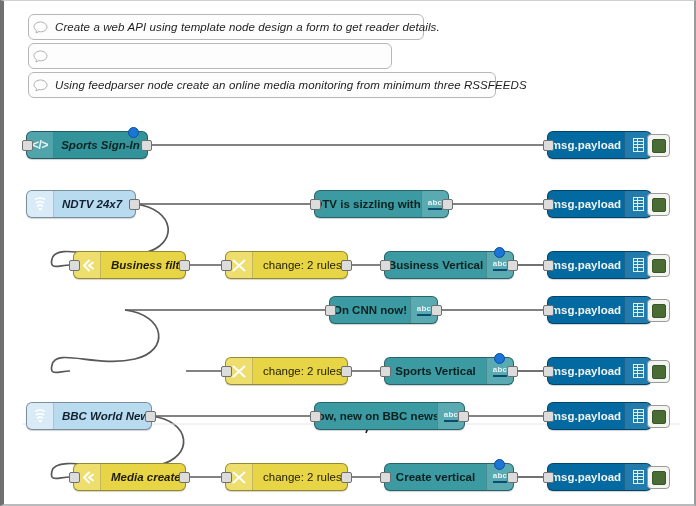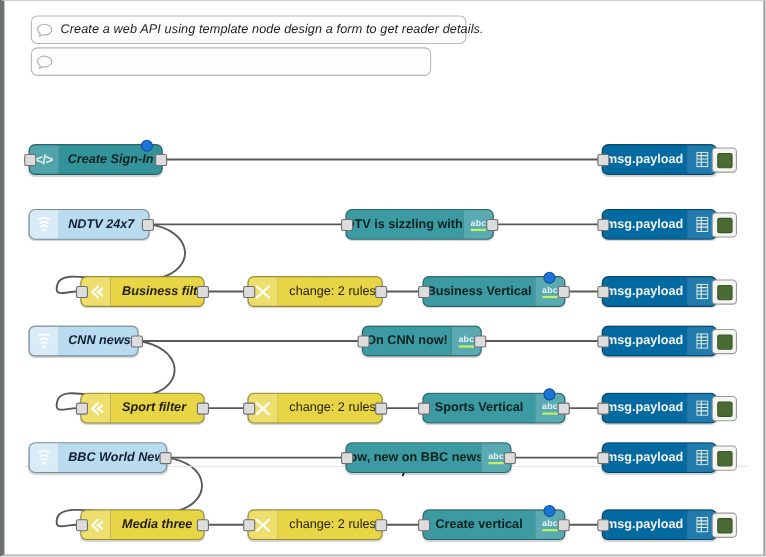--- a/index.html
+++ b/index.html
@@ -132,21 +132,21 @@
     z-index:3;
   }
   .dbg-toggle i{
     display:block;width:12px;height:12px;
     background:#4b6b35;border-radius:2px;
     border:1px solid #3a5528;
   }
   .abc{
     font-size:8px;font-weight:bold;color:#eaf4f8;
     letter-spacing:.2px;line-height:1;
-    border-bottom:2px solid #bef264;
+    border-bottom:2px solid #0c4a6e;
     padding-bottom:1px;
   }
   .codeg{font-size:12px;font-weight:bold;color:#e9f3f4;letter-spacing:-.5px;}
 </style>
 </head>
 <body>
 
 <div id="canvas">
 
   <svg id="wires">
@@ -197,27 +197,35 @@
   </div>
 
   <div class="comment" style="left:24px;top:42px;width:364px;">
     <span class="bubble">
       <svg width="15" height="13" viewBox="0 0 15 13">
           <path d="M7.5 1C3.9 1 1 3.1 1 5.7c0 1.5 1 2.9 2.5 3.8L3 12l2.9-1.4c.5.1 1 .2 1.6.2 3.6 0 6.5-2.1 6.5-4.7S11.1 1 7.5 1z" fill="none" stroke="#b0b1b3" stroke-width="1"></path>
         </svg>
     </span>
   </div>
 
+  <div class="comment" style="left:24px;top:71px;width:468px;">
+    <span class="bubble">
+      <svg width="15" height="13" viewBox="0 0 15 13">
+          <path d="M7.5 1C3.9 1 1 3.1 1 5.7c0 1.5 1 2.9 2.5 3.8L3 12l2.9-1.4c.5.1 1 .2 1.6.2 3.6 0 6.5-2.1 6.5-4.7S11.1 1 7.5 1z" fill="none" stroke="#b0b1b3" stroke-width="1"></path>
+        </svg>
+    </span>
+    <span class="ctext">Using feedparser node create an online media monitoring from minimum three RSSFEEDS</span>
+  </div>
 
   <div class="node n-template n-signin" style="left:22px;top:130px;width:122px;">
     <span class="port in"></span>
     <span class="iconbox left">
         <span class="codeg">&lt;/&gt;</span>
       </span>
-    <span class="label">Create Sign-In</span>
+    <span class="label">Sports Sign-In</span>
     <span class="status-dot"></span>
     <span class="port out"></span>
   </div>
 
   <div class="node n-feed" style="left:22px;top:189px;width:110px;">
     <span class="iconbox left">
       <svg width="13" height="14" viewBox="0 0 13 14">
           <path d="M1 2.5a10 10 0 0 1 10 0" stroke="#fff" stroke-width="1.6" fill="none"></path>
           <path d="M2 6a7.5 7.5 0 0 1 8 0" stroke="#fff" stroke-width="1.6" fill="none"></path>
           <path d="M3 9.3a5 5 0 0 1 6 0" stroke="#fff" stroke-width="1.6" fill="none"></path>
@@ -263,130 +271,107 @@
   <div class="node n-templateA" style="left:380px;top:250px;width:130px;">
     <span class="port in"></span>
     <span class="label">Business Vertical</span>
     <span class="iconbox right">
         <span class="abc">abc</span>
       </span>
     <span class="status-dot"></span>
     <span class="port out"></span>
   </div>
 
-  <div class="node n-feed" style="left:22px;top:295px;width:100px;">
+
+  <div class="node n-templateA" style="left:325px;top:295px;width:109px;">
+    <span class="port in"></span>
+    <span class="label">On CNN now!</span>
+    <span class="iconbox right">
+        <span class="abc">abc</span>
+      </span>
+    <span class="port out"></span>
+  </div>
+
+
+  <div class="node n-change" style="left:221px;top:356px;width:123px;">
+    <span class="port in"></span>
+    <span class="iconbox left">
+      <svg width="14" height="13" viewBox="0 0 14 13">
+          <path d="M1.5 1.5 12.5 11.5M12.5 1.5 1.5 11.5" stroke="#fff" stroke-width="2" fill="none" stroke-linecap="round"></path>
+        </svg>
+    </span>
+    <span class="label">change: 2 rules</span>
+    <span class="port out"></span>
+  </div>
+
+  <div class="node n-templateA" style="left:380px;top:356px;width:130px;">
+    <span class="port in"></span>
+    <span class="label">Sports Vertical</span>
+    <span class="iconbox right">
+        <span class="abc">abc</span>
+      </span>
+    <span class="status-dot"></span>
+    <span class="port out"></span>
+  </div>
+
+  <div class="node n-feed" style="left:22px;top:401px;width:126px;">
     <span class="iconbox left">
       <svg width="13" height="14" viewBox="0 0 13 14">
           <path d="M1 2.5a10 10 0 0 1 10 0" stroke="#fff" stroke-width="1.6" fill="none"></path>
           <path d="M2 6a7.5 7.5 0 0 1 8 0" stroke="#fff" stroke-width="1.6" fill="none"></path>
           <path d="M3 9.3a5 5 0 0 1 6 0" stroke="#fff" stroke-width="1.6" fill="none"></path>
           <rect x="4.8" y="11" width="3" height="2.2" fill="#fff"></rect>
         </svg>
     </span>
-    <span class="label">CNN news</span>
-    <span class="port out"></span>
-  </div>
-
-  <div class="node n-templateA" style="left:325px;top:295px;width:109px;">
-    <span class="port in"></span>
-    <span class="label">On CNN now!</span>
-    <span class="iconbox right">
-        <span class="abc">abc</span>
-      </span>
-    <span class="port out"></span>
-  </div>
-
-  <div class="node n-switch" style="left:69px;top:356px;width:113px;">
+    <span class="label">BBC World News</span>
+    <span class="port out"></span>
+  </div>
+
+  <div class="node n-templateA" style="left:310px;top:401px;width:151px;">
+    <span class="port in"></span>
+    <span class="label">Now, new on BBC news,</span>
+    <span class="iconbox right">
+        <span class="abc">abc</span>
+      </span>
+    <span class="port out"></span>
+  </div>
+
+  <div class="node n-switch" style="left:69px;top:462px;width:113px;">
     <span class="port in"></span>
     <span class="iconbox left">
       <svg width="14" height="13" viewBox="0 0 14 13">
           <path d="M9 1.5 4 6.5 9 11.5" stroke="#fff" stroke-width="2" fill="none" stroke-linecap="round"></path>
           <path d="M13 3.5 9 6.5 13 9.5" stroke="#fff" stroke-width="2" fill="none" stroke-linecap="round"></path>
         </svg>
     </span>
-    <span class="label">Sport filter</span>
-    <span class="port out"></span>
-  </div>
-
-  <div class="node n-change" style="left:221px;top:356px;width:123px;">
+    <span class="label">Media create</span>
+    <span class="port out"></span>
+  </div>
+
+  <div class="node n-change" style="left:221px;top:462px;width:123px;">
     <span class="port in"></span>
     <span class="iconbox left">
       <svg width="14" height="13" viewBox="0 0 14 13">
           <path d="M1.5 1.5 12.5 11.5M12.5 1.5 1.5 11.5" stroke="#fff" stroke-width="2" fill="none" stroke-linecap="round"></path>
         </svg>
     </span>
     <span class="label">change: 2 rules</span>
     <span class="port out"></span>
   </div>
 
-  <div class="node n-templateA" style="left:380px;top:356px;width:130px;">
-    <span class="port in"></span>
-    <span class="label">Sports Vertical</span>
+  <div class="node n-templateA" style="left:380px;top:462px;width:130px;">
+    <span class="port in"></span>
+    <span class="label">Create vertical</span>
     <span class="iconbox right">
         <span class="abc">abc</span>
       </span>
     <span class="status-dot"></span>
     <span class="port out"></span>
   </div>
 
-  <div class="node n-feed" style="left:22px;top:401px;width:126px;">
-    <span class="iconbox left">
-      <svg width="13" height="14" viewBox="0 0 13 14">
-          <path d="M1 2.5a10 10 0 0 1 10 0" stroke="#fff" stroke-width="1.6" fill="none"></path>
-          <path d="M2 6a7.5 7.5 0 0 1 8 0" stroke="#fff" stroke-width="1.6" fill="none"></path>
-          <path d="M3 9.3a5 5 0 0 1 6 0" stroke="#fff" stroke-width="1.6" fill="none"></path>
-          <rect x="4.8" y="11" width="3" height="2.2" fill="#fff"></rect>
-        </svg>
-    </span>
-    <span class="label">BBC World News</span>
-    <span class="port out"></span>
-  </div>
-
-  <div class="node n-templateA" style="left:310px;top:401px;width:151px;">
-    <span class="port in"></span>
-    <span class="label">Now, new on BBC news,</span>
-    <span class="iconbox right">
-        <span class="abc">abc</span>
-      </span>
-    <span class="port out"></span>
-  </div>
-
-  <div class="node n-switch" style="left:69px;top:462px;width:113px;">
-    <span class="port in"></span>
-    <span class="iconbox left">
-      <svg width="14" height="13" viewBox="0 0 14 13">
-          <path d="M9 1.5 4 6.5 9 11.5" stroke="#fff" stroke-width="2" fill="none" stroke-linecap="round"></path>
-          <path d="M13 3.5 9 6.5 13 9.5" stroke="#fff" stroke-width="2" fill="none" stroke-linecap="round"></path>
-        </svg>
-    </span>
-    <span class="label">Media three</span>
-    <span class="port out"></span>
-  </div>
-
-  <div class="node n-change" style="left:221px;top:462px;width:123px;">
-    <span class="port in"></span>
-    <span class="iconbox left">
-      <svg width="14" height="13" viewBox="0 0 14 13">
-          <path d="M1.5 1.5 12.5 11.5M12.5 1.5 1.5 11.5" stroke="#fff" stroke-width="2" fill="none" stroke-linecap="round"></path>
-        </svg>
-    </span>
-    <span class="label">change: 2 rules</span>
-    <span class="port out"></span>
-  </div>
-
-  <div class="node n-templateA" style="left:380px;top:462px;width:130px;">
-    <span class="port in"></span>
-    <span class="label">Create vertical</span>
-    <span class="iconbox right">
-        <span class="abc">abc</span>
-      </span>
-    <span class="status-dot"></span>
-    <span class="port out"></span>
-  </div>
-
   <div class="node n-debug" style="left:543px;top:130px;width:105px;">
     <span class="port in"></span>
     <span class="label">msg.payload</span>
     <span class="iconbox right">
       <svg width="11" height="14" viewBox="0 0 11 14">
           <rect x="0.5" y="0.5" width="10" height="13" fill="none" stroke="#e8eee3" stroke-width="1"></rect>
           <path d="M0.5 3.5h10M0.5 6.5h10M0.5 9.5h10" stroke="#e8eee3" stroke-width="1"></path>
           <path d="M4.5 0.5v13" stroke="#e8eee3" stroke-width="1"></path>
         </svg>
     </span>

